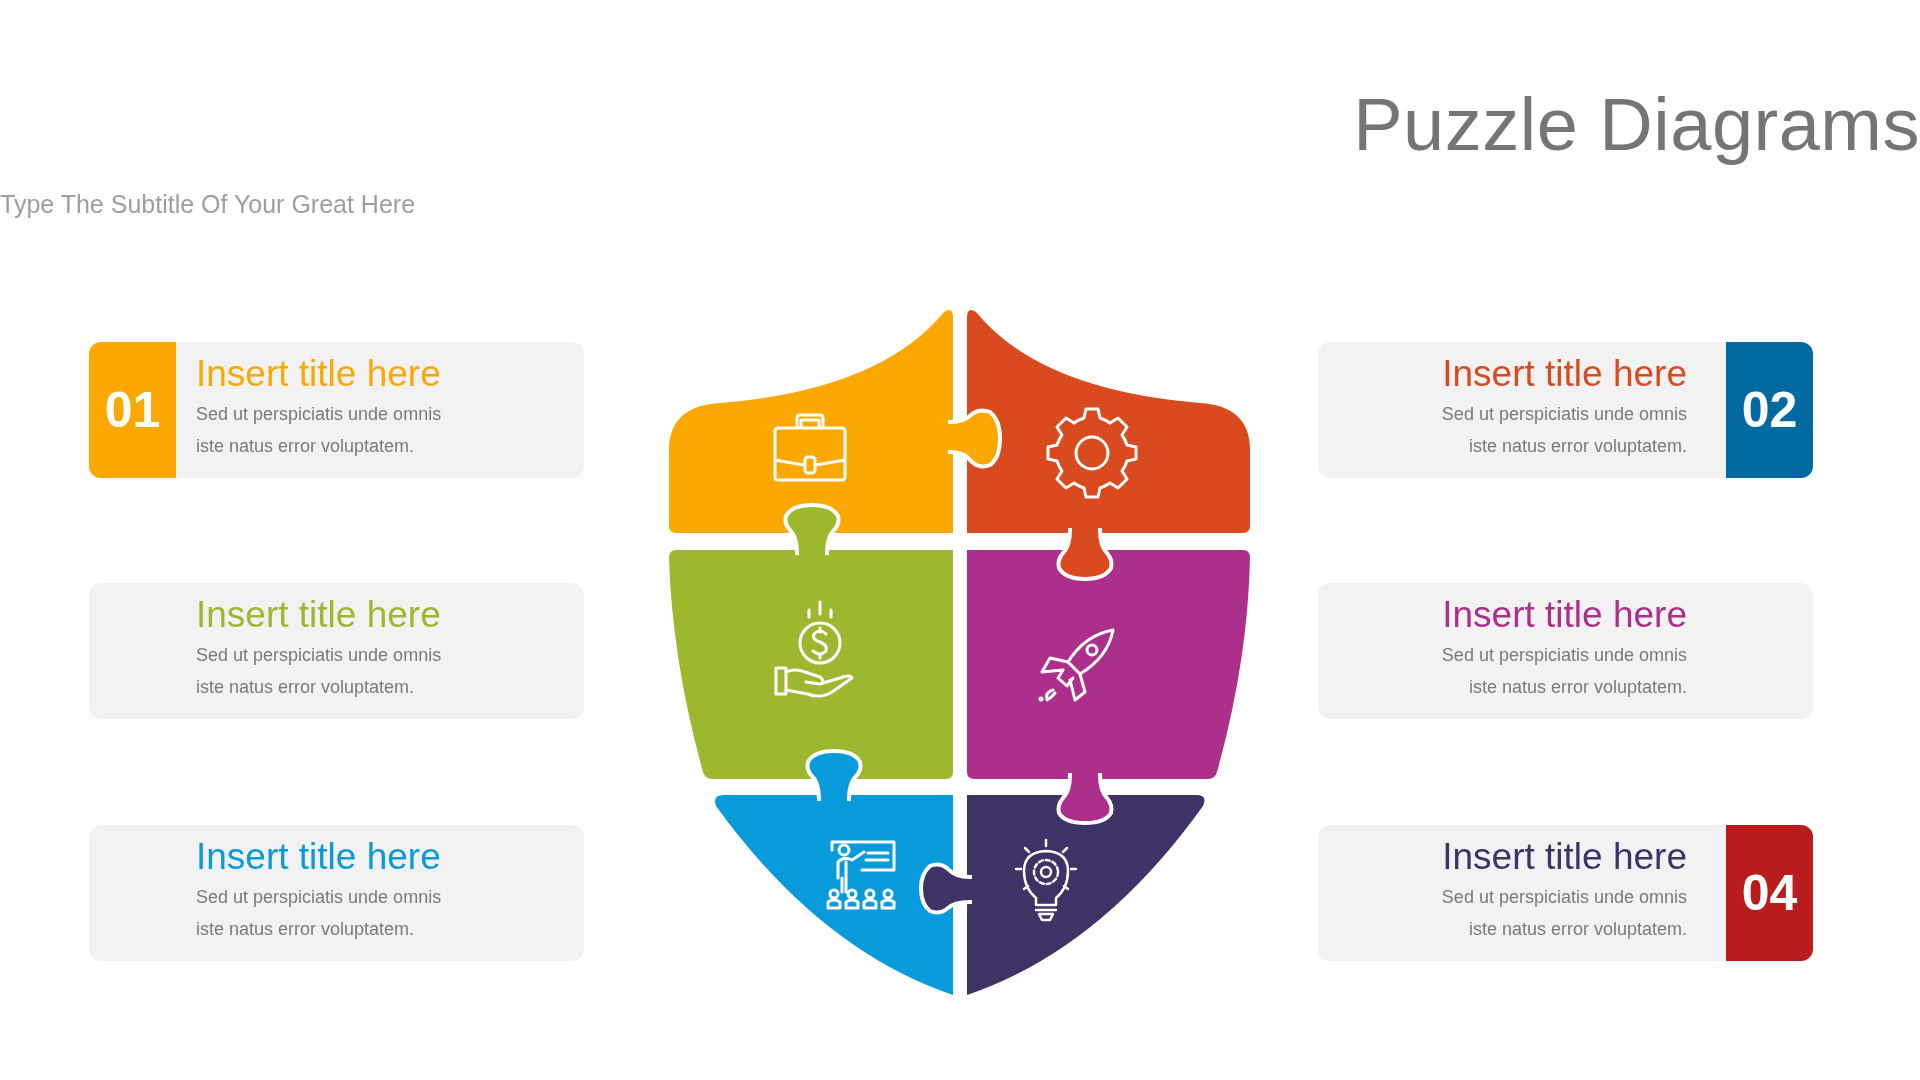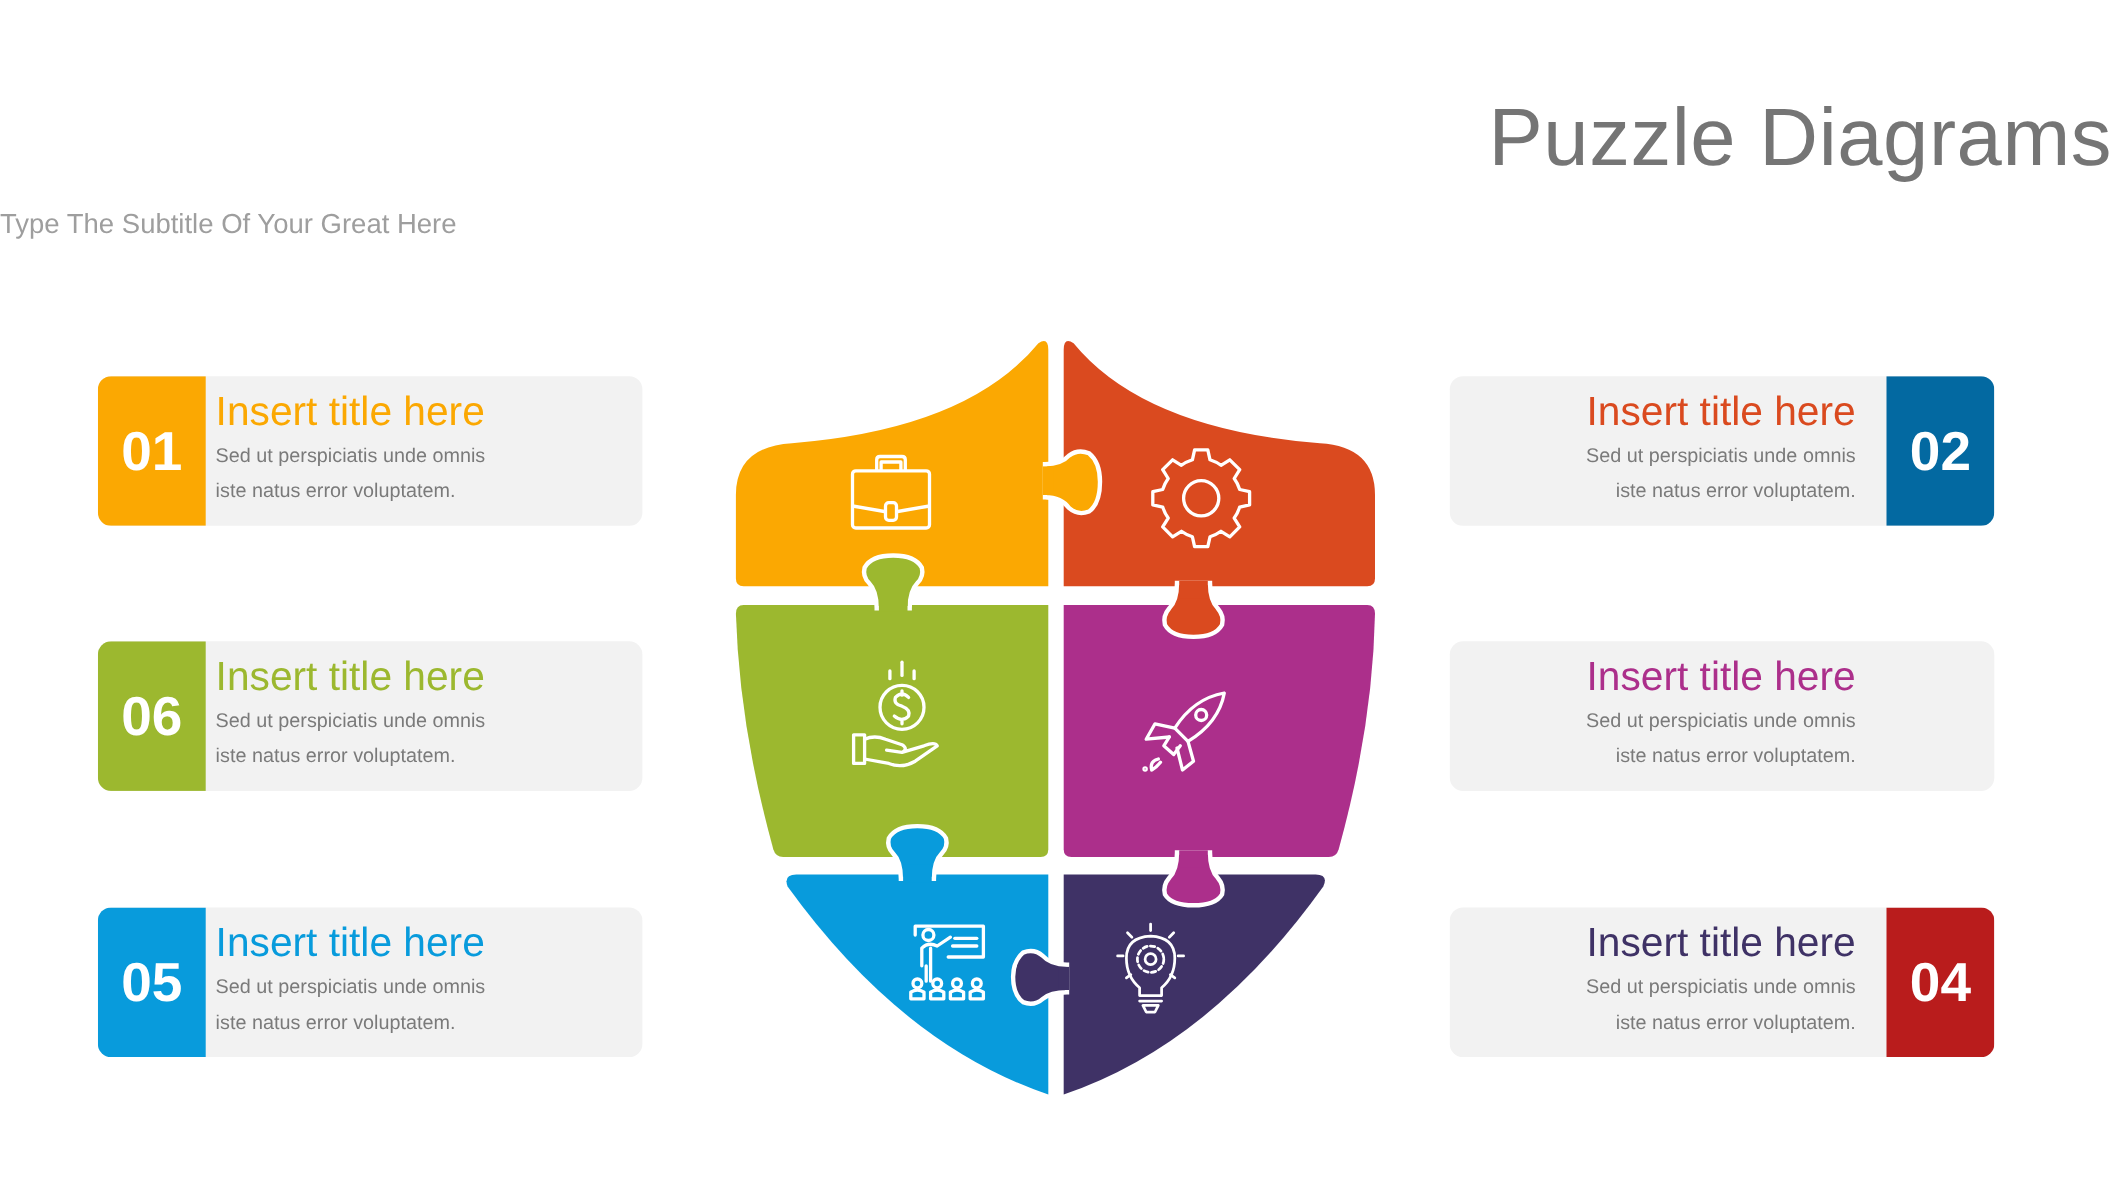--- a/index.html
+++ b/index.html
@@ -15,21 +15,21 @@
   }
   .subtitle {
     position: absolute; left: 0; width: 1920px; top: 188px;
     font-size: 25px; color: #9e9e9e; line-height: 32px;
   }
   .card {
     position: absolute; width: 495px; height: 136px;
     background: #f2f2f2; border-radius: 12px; overflow: hidden;
   }
   .card .num {
-    position: absolute; top: 0; width: 98px; height: 136px;
+    position: absolute; top: 0; width: 87px; height: 136px;
     color: #ffffff; font-weight: bold; font-size: 50px;
     display: flex; align-items: center; justify-content: center;
   }
   .card.left .num { left: 0; }
   .card.right .num { right: 0; }
   .card .ctitle {
     position: absolute; top: 12px; font-size: 37px; line-height: 40px; white-space: nowrap;
   }
   .card .cdesc {
     position: absolute; top: 56px; font-size: 18px; line-height: 32px; color: #7a7a7a; white-space: nowrap;
@@ -48,30 +48,28 @@
 <div class="card left" style="left:89px; top:342px;">
   <div class="num" style="background:#FBA802;">01</div>
   <div class="ctitle" style="color:#FBA802;">Insert title here</div>
   <div class="cdesc">
     <span>Sed ut perspiciatis unde omnis</span>
     <span>iste natus error voluptatem.</span>
   </div>
 </div>
 
 <div class="card left" style="left:89px; top:583px;">
-  <div class="num" style="background:#9CB82F;">06</div>
   <div class="ctitle" style="color:#9CB82F;">Insert title here</div>
   <div class="cdesc">
     <span>Sed ut perspiciatis unde omnis</span>
     <span>iste natus error voluptatem.</span>
   </div>
 </div>
 
 <div class="card left" style="left:89px; top:825px;">
-  <div class="num" style="background:#089BDC;">05</div>
   <div class="ctitle" style="color:#089BDC;">Insert title here</div>
   <div class="cdesc">
     <span>Sed ut perspiciatis unde omnis</span>
     <span>iste natus error voluptatem.</span>
   </div>
 </div>
 
 <div class="card right" style="left:1318px; top:342px;">
   <div class="num" style="background:#0369a1;">02</div>
   <div class="ctitle" style="color:#DA4A1F;">Insert title here</div>

